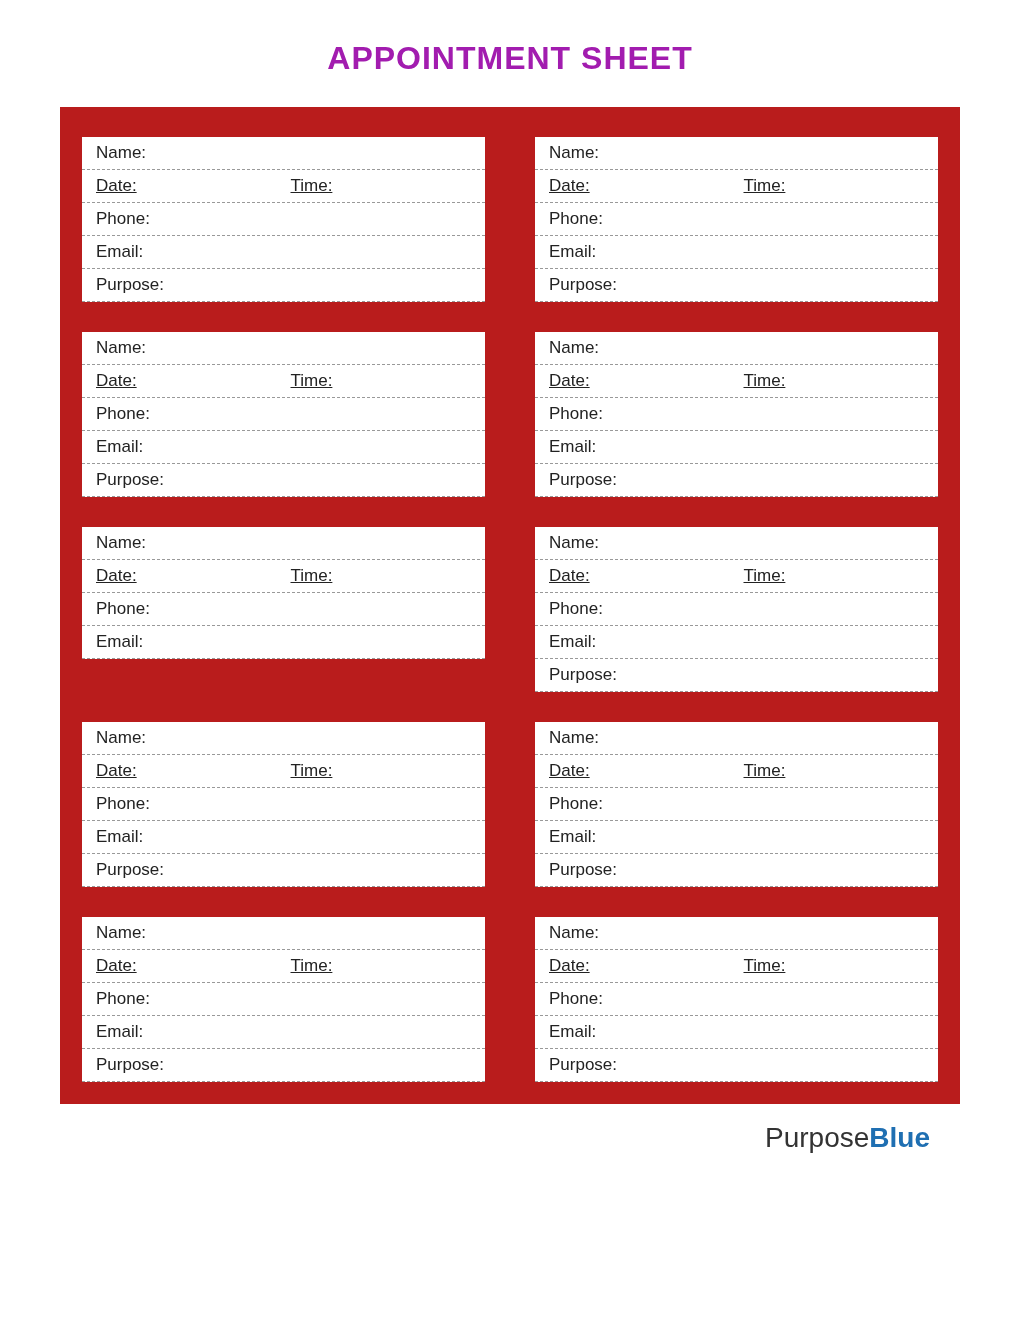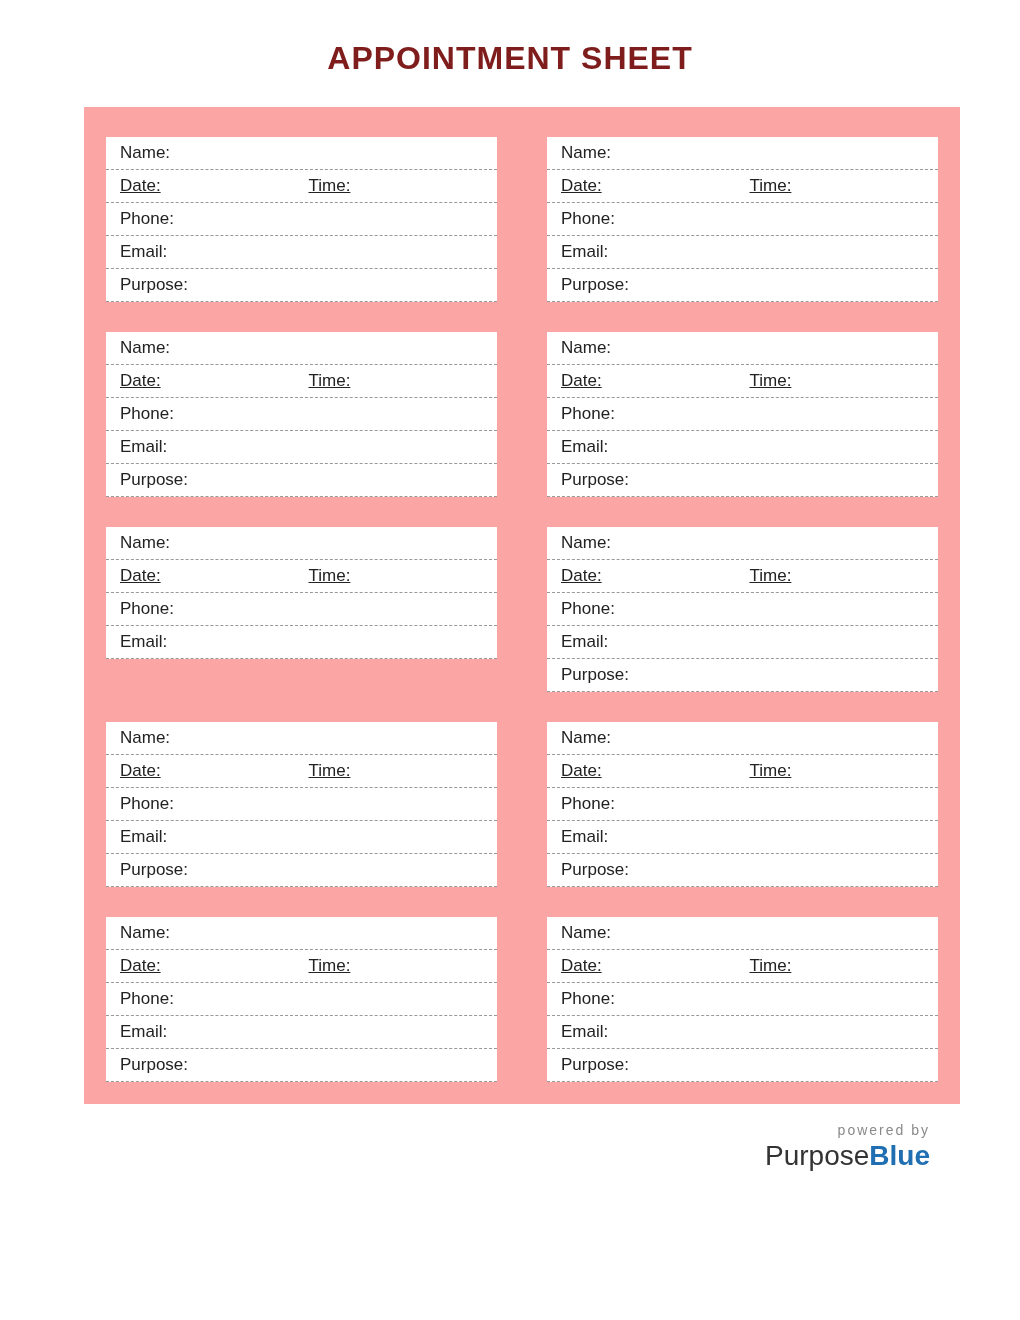--- a/index.html
+++ b/index.html
@@ -9,26 +9,25 @@
       background: #ffffff;
       font-family: Arial, Helvetica, sans-serif;
       padding: 40px 60px 30px 60px;
     }
     .page-title {
       text-align: center;
       font-size: 32px;
       font-weight: 700;
       letter-spacing: 1px;
       margin-bottom: 30px;
-      color: #7f1d1d;
+      color: #a21caf;
     }
     .sheet-area {
-      background: #fca5a5;
+      background: #b91c1c;
       padding: 30px 22px 22px 22px;
-      margin-left: 24px;
     }
     .grid {
       display: grid;
       grid-template-columns: 1fr 1fr;
       gap: 30px 50px;
     }
     .card {
       background: transparent;
     }
     .row {
@@ -256,17 +255,16 @@
           <span class="label">Email:</span>
         </div>
         <div class="row">
           <span class="label">Purpose:</span>
         </div>
       </div>
     </div>
 </div>
 
 <div class="credit">
-  <div class="pow">powered by</div>
   <div class="brand">
     <span>Purpose</span><span class="blue">Blue</span>
   </div>
 </div>
 
 </body></html>

